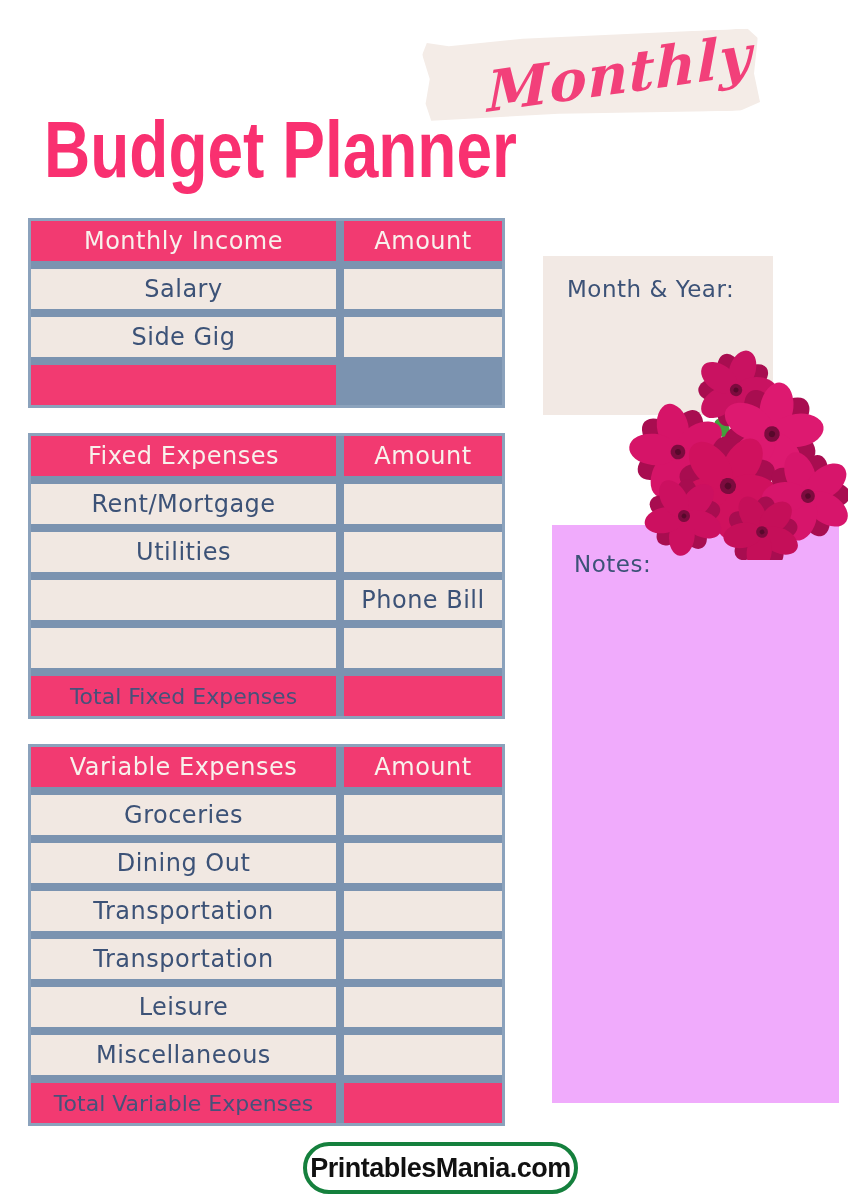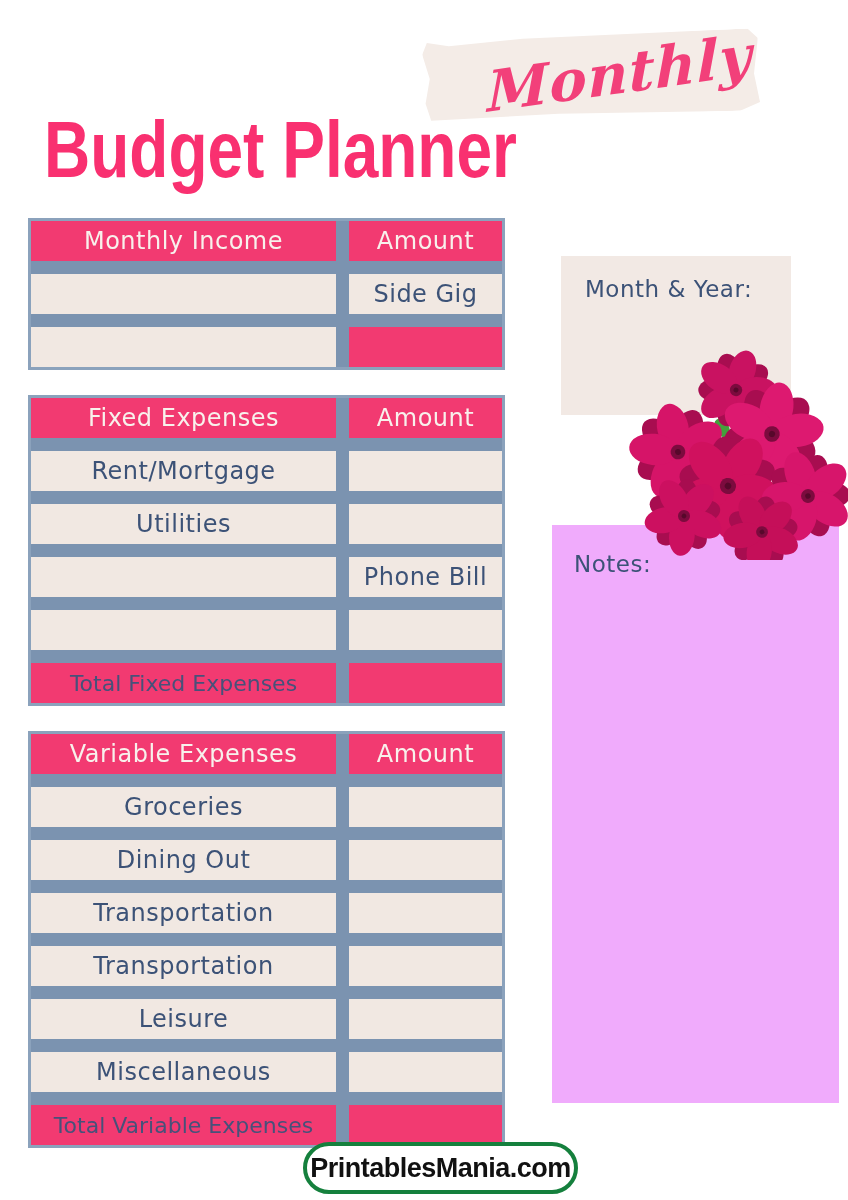--- a/index.html
+++ b/index.html
@@ -26,36 +26,35 @@
   .title {
     position:absolute; left:44px; top:110px; margin:0; line-height:1;
     font-family:"Liberation Sans",sans-serif; font-weight:bold;
     font-size:80px; color:#f93070; white-space:nowrap;
     transform:scaleX(0.8); transform-origin:left top;
   }
 
   
   .tables { position:absolute; left:28px; top:218px; width:477px; }
   .btable {
-    display:grid; grid-template-columns:305px 1fr; gap:13px;
+    display:grid; grid-template-columns:305px 1fr; gap:8px;
     background:#7b93b0; border:3px solid #8ba2bc; margin-bottom:25px;
   }
   .cell {
     height:40px; background:#f1e8e2; color:#3c5277;
     display:flex; align-items:center; justify-content:center;
     font-size:24px; letter-spacing:0.5px; white-space:nowrap;
   }
   .cell.head  { background:#f23a71; color:#f8f1ec; }
   .cell.total { background:#f23a71; color:#47517a; font-size:22px; letter-spacing:0; }
 
   
   .month-box {
     position:absolute; left:543px; top:256px; width:230px; height:159px;
     background:#f2e9e4;
-    margin-left:18px;
   }
   .notes-box {
     position:absolute; left:552px; top:525px; width:287px; height:578px;
     background:#f0abfc;
   }
   .box-label {
     position:absolute; font-size:23px; color:#3c5277; letter-spacing:0.5px;
   }
   .month-box .box-label { left:24px; top:20px; }
   .notes-box .box-label { left:22px; top:26px; }
@@ -81,20 +80,21 @@
 
   <div class="tape"></div>
   <div class="tape-text">Monthly</div>
 
   <h1 class="title">Budget Planner</h1>
 
   <div class="tables">
       <div class="btable">
         <div class="cell head">Monthly Income</div>
         <div class="cell head">Amount</div>
+        <div class="cell ">Salary</div>
         <div class="cell "></div>
         <div class="cell ">Side Gig</div>
         <div class="cell "></div>
         <div class="cell total"></div>
       </div>
       <div class="btable">
         <div class="cell head">Fixed Expenses</div>
         <div class="cell head">Amount</div>
         <div class="cell ">Rent/Mortgage</div>
         <div class="cell "></div>

